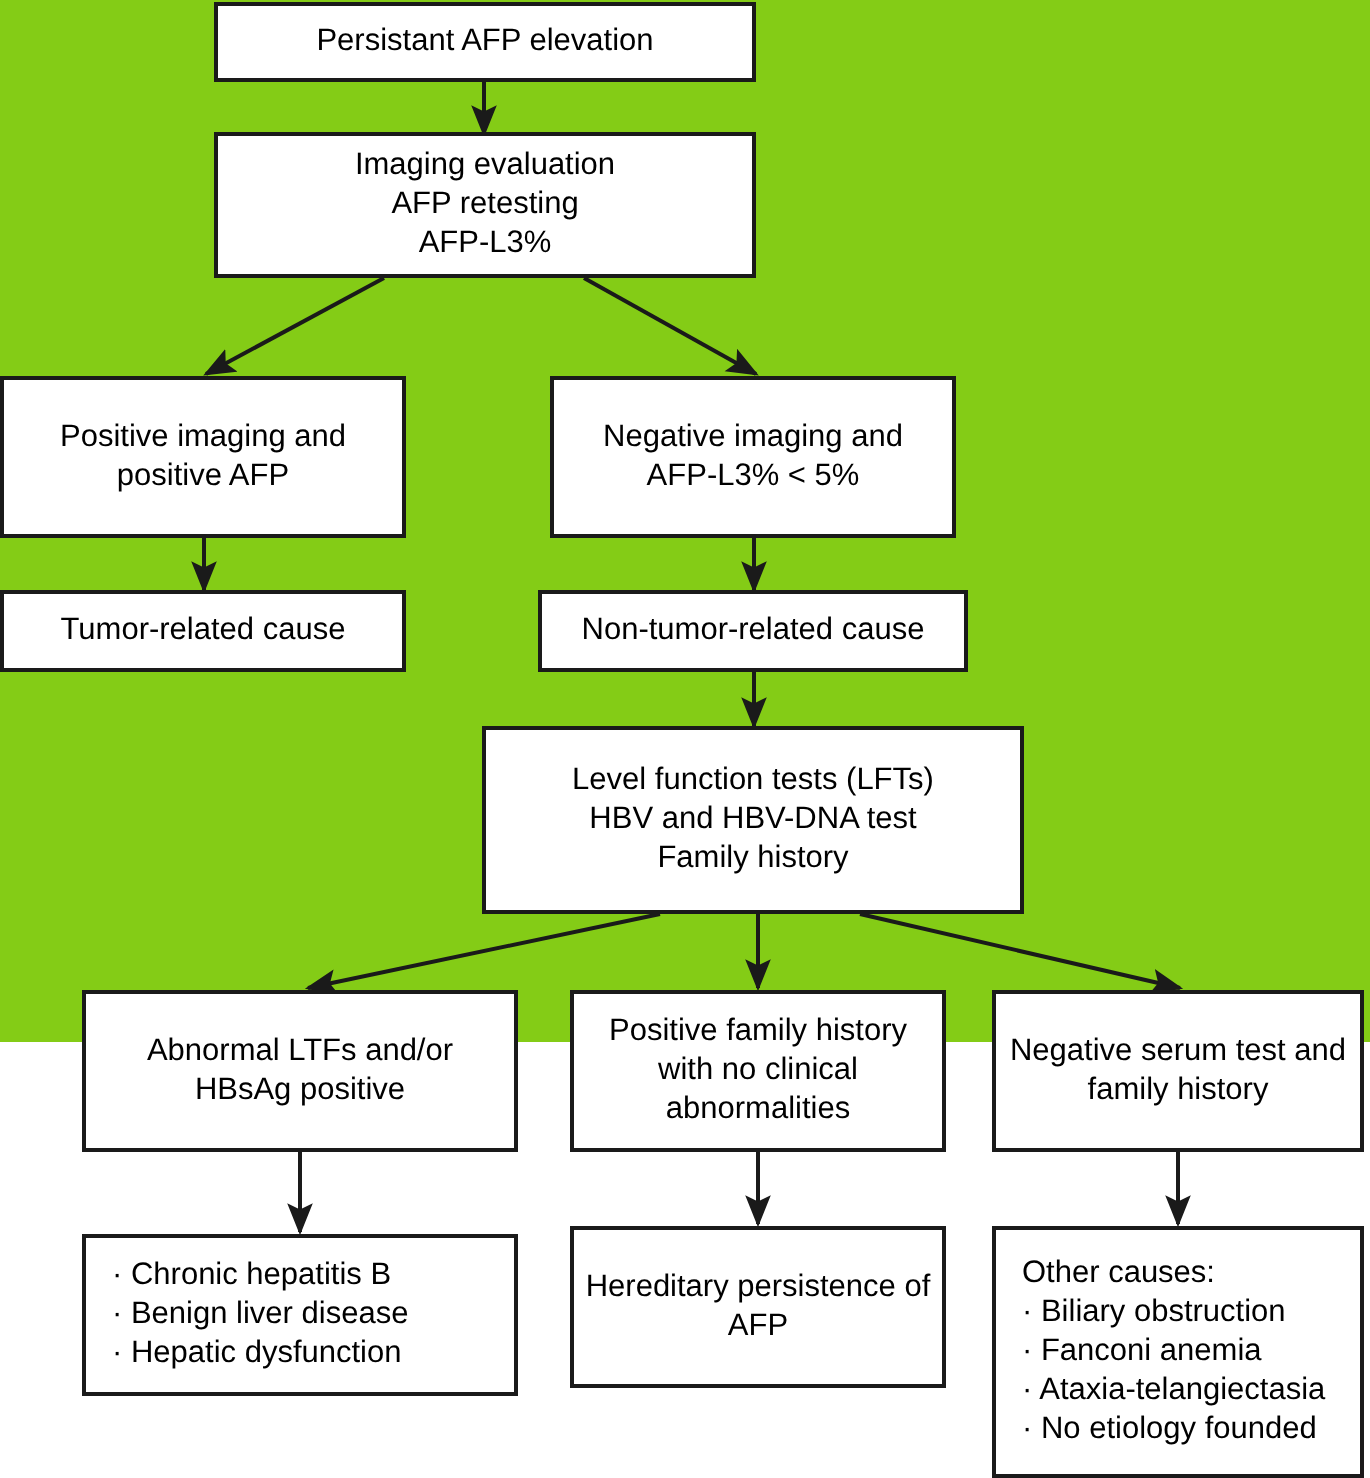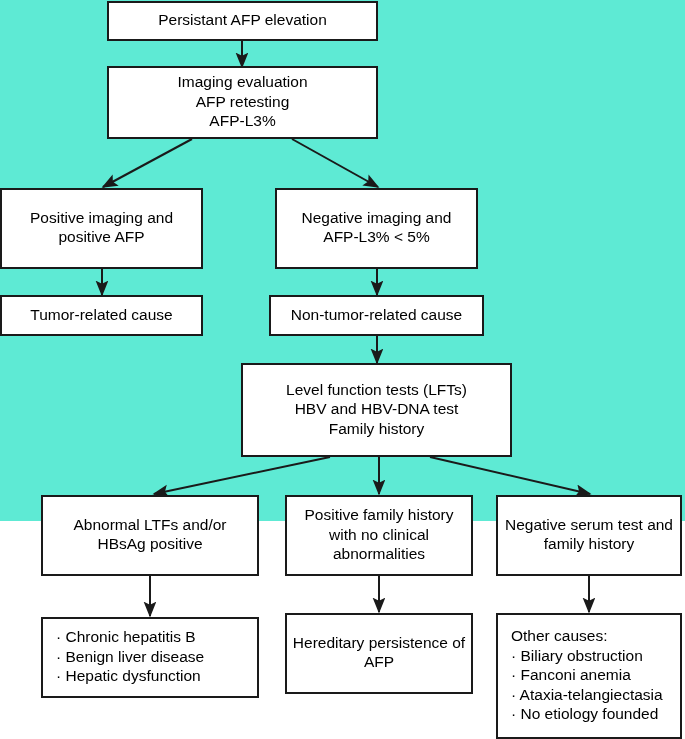--- a/index.html
+++ b/index.html
@@ -10,21 +10,21 @@
   body {
     width: 685px;
     height: 739px;
     font-family: "Liberation Sans", sans-serif;
     overflow: hidden;
   }
   #flowchart-root {
     position: relative;
     width: 685px;
     height: 521px;
-    background: #5eead4;
+    background: #84cc16;
   }
   svg.chart-svg {
     position: absolute;
     top: 0;
     left: 0;
     width: 685px;
     height: 739px;
     display: block;
   }
   .node-box {

